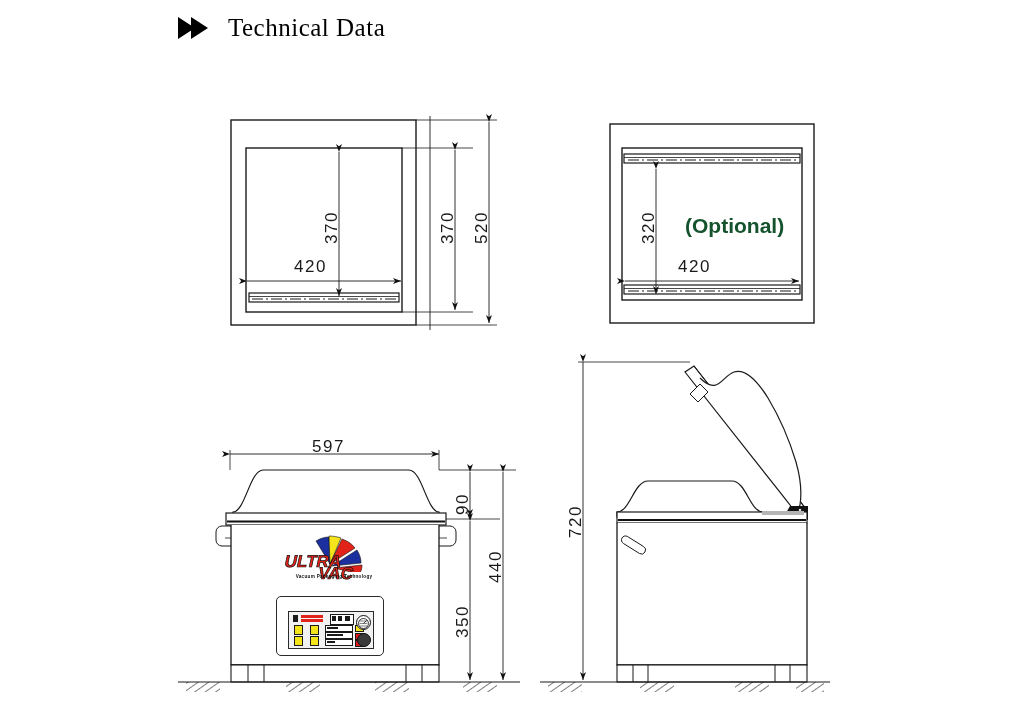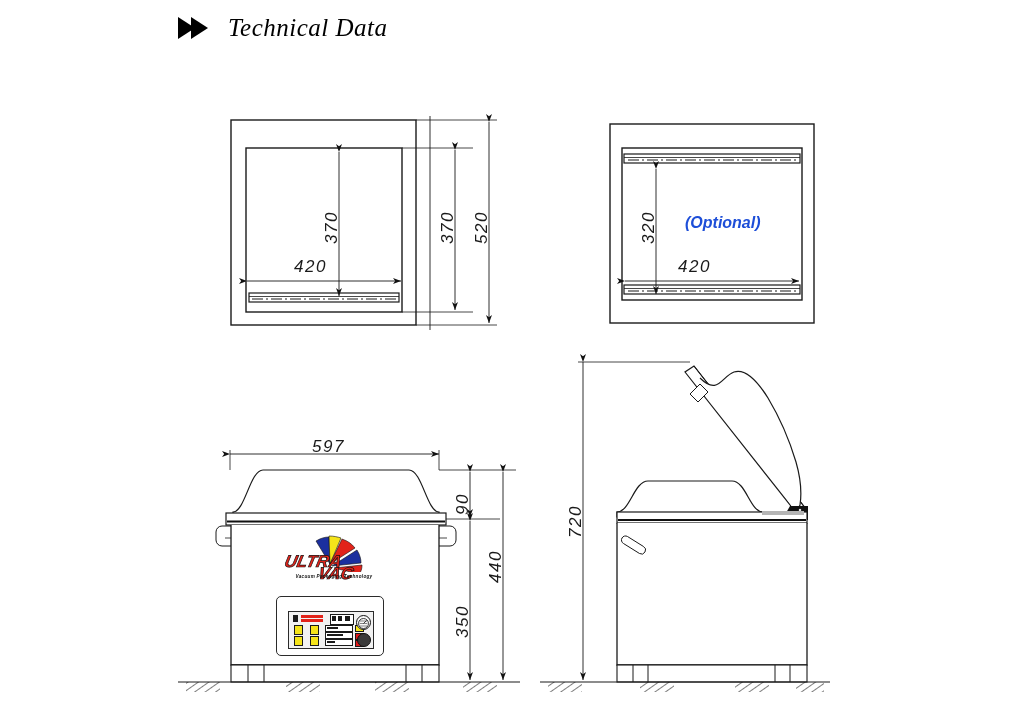--- a/index.html
+++ b/index.html
@@ -3,21 +3,21 @@
 <meta charset="utf-8">
 <style>
   html,body{margin:0;padding:0;}
   body{
     width:1024px;height:722px;
     background:#ffffff;
     font-family:"Liberation Sans", sans-serif;
     overflow:hidden;
     position:relative;
   }
-  #root{position:absolute;left:0;top:0;width:1024px;height:722px;font-style:italic;}
+  #root{position:absolute;left:0;top:0;width:1024px;height:722px;}
 
   
   .heading{
     position:absolute;
     left:178px; top:14px;
     display:flex;align-items:center;gap:16px;
   }
   .heading .tri{
     width:0;height:0;
     border-top:11px solid transparent;
@@ -47,22 +47,22 @@
     white-space:nowrap;
   }
   .dimtxt.vert{
     transform-origin:0 0;
     transform:rotate(-90deg);
   }
   .optional{
     position:absolute;
     font-family:"Liberation Sans", sans-serif;
     font-weight:bold;
-    font-size:16px;
-    color:#1d4ed8;
+    font-size:21px;
+    color:#14532d;
     white-space:nowrap;
   }
 
   
   .logo{
     position:absolute;
     width:108px;height:56px;
   }
   .logo .fan{position:absolute;left:0;top:0;width:108px;height:42px;}
   .logo .wordmark{

